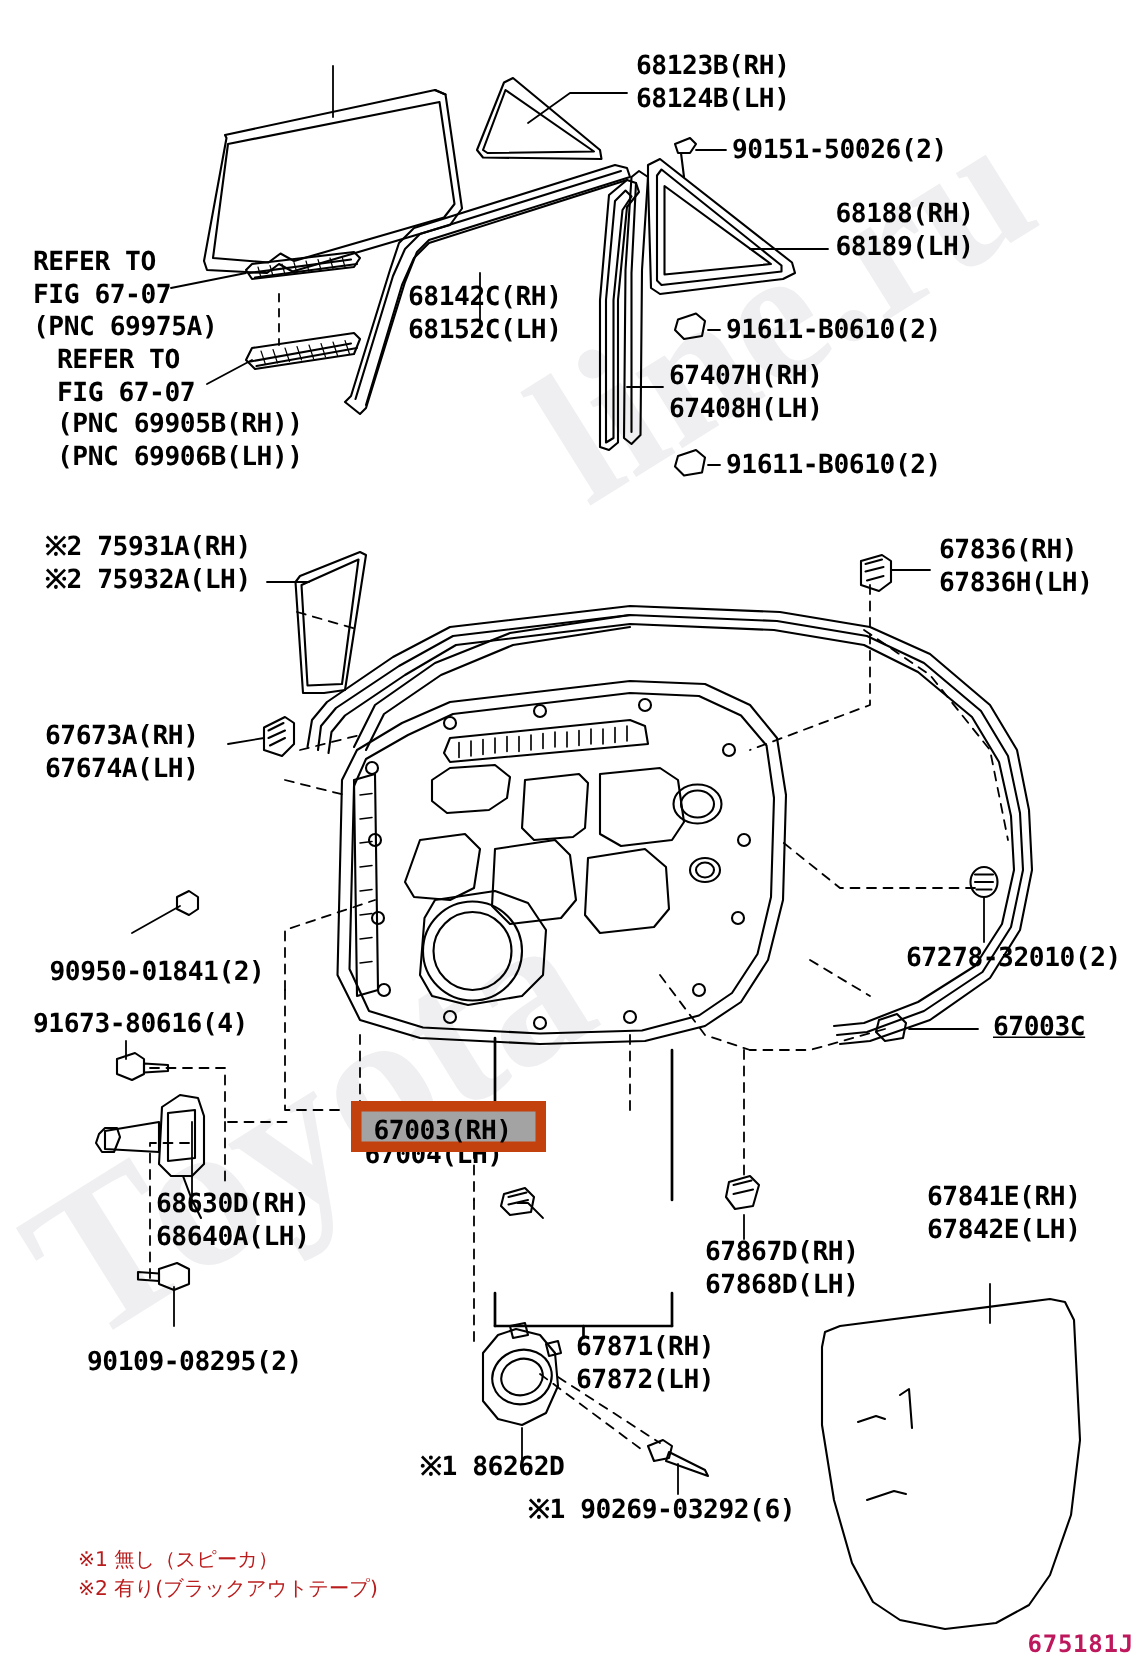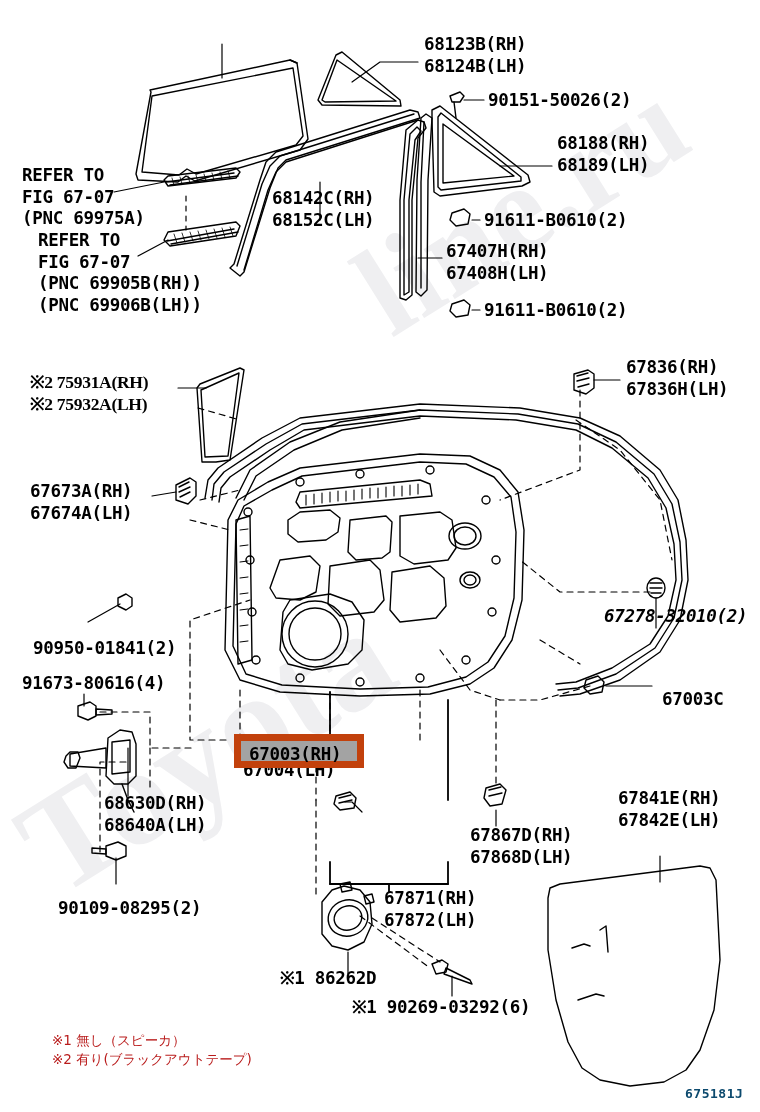--- a/index.html
+++ b/index.html
@@ -57,22 +57,22 @@
     color:#b91c1c;
     font-family:"DejaVu Sans","Liberation Sans",sans-serif;
     font-size:13.5px;
     line-height:19px;
     white-space:pre;
     font-weight:400;
   }
   .figcode{
     position:absolute;
     z-index:3;
-    color:#0c4a6e;
-    font-size:13px;
+    color:#be185d;
+    font-size:16px;
     letter-spacing:0.5px;
     font-weight:700;
   }
   
   .hl{
     position:absolute;
     z-index:4;
     border:7px solid #c2410c;
     background:#a3a3a3;
     box-sizing:border-box;
@@ -313,33 +313,33 @@
   <div class="lbl" style="left:484px; top:300px;">91611-B0610(2)</div>
   <div class="lbl" style="left:22px;  top:165px;">REFER TO
 FIG 67-07
 (PNC 69975A)</div>
   <div class="lbl" style="left:38px;  top:230px;">REFER TO
 FIG 67-07
 (PNC 69905B(RH))
 (PNC 69906B(LH))</div>
   <div class="lbl" style="left:272px; top:188px;">68142C(RH)
 68152C(LH)</div>
-  <div class="lbl" style="left:30px;  top:372px;font-family:Liberation Serif, serif;">※2 75931A(RH)
+  <div class="lbl" style="left:30px;  top:355px;">※2 75931A(RH)
 ※2 75932A(LH)</div>
   <div class="lbl" style="left:30px;  top:481px;">67673A(RH)
 67674A(LH)</div>
   <div class="lbl" style="left:33px;  top:638px;">90950-01841(2)</div>
   <div class="lbl" style="left:22px;  top:673px;">91673-80616(4)</div>
   <div class="lbl" style="left:104px; top:793px;">68630D(RH)
 68640A(LH)</div>
   <div class="lbl" style="left:58px;  top:878px;margin-top:20px;">90109-08295(2)</div>
   <div class="lbl" style="left:626px; top:357px;">67836(RH)
 67836H(LH)</div>
-  <div class="lbl" style="left:604px; top:606px;font-style:italic;">67278-32010(2)</div>
-  <div class="lbl" style="left:662px; top:689px;">67003C</div>
+  <div class="lbl" style="left:604px; top:629px;">67278-32010(2)</div>
+  <div class="lbl" style="left:662px; top:675px;text-decoration:underline;">67003C</div>
   <div class="lbl" style="left:470px; top:825px;">67867D(RH)
 67868D(LH)</div>
   <div class="lbl" style="left:384px; top:888px;">67871(RH)
 67872(LH)</div>
   <div class="lbl" style="left:280px; top:968px;">※1 86262D</div>
   <div class="lbl" style="left:352px; top:997px;">※1 90269-03292(6)</div>
   <div class="lbl" style="left:618px; top:788px;">67841E(RH)
 67842E(LH)</div>
 
   <div class="lbl" style="left:243px; top:760px;">67004(LH)</div>

